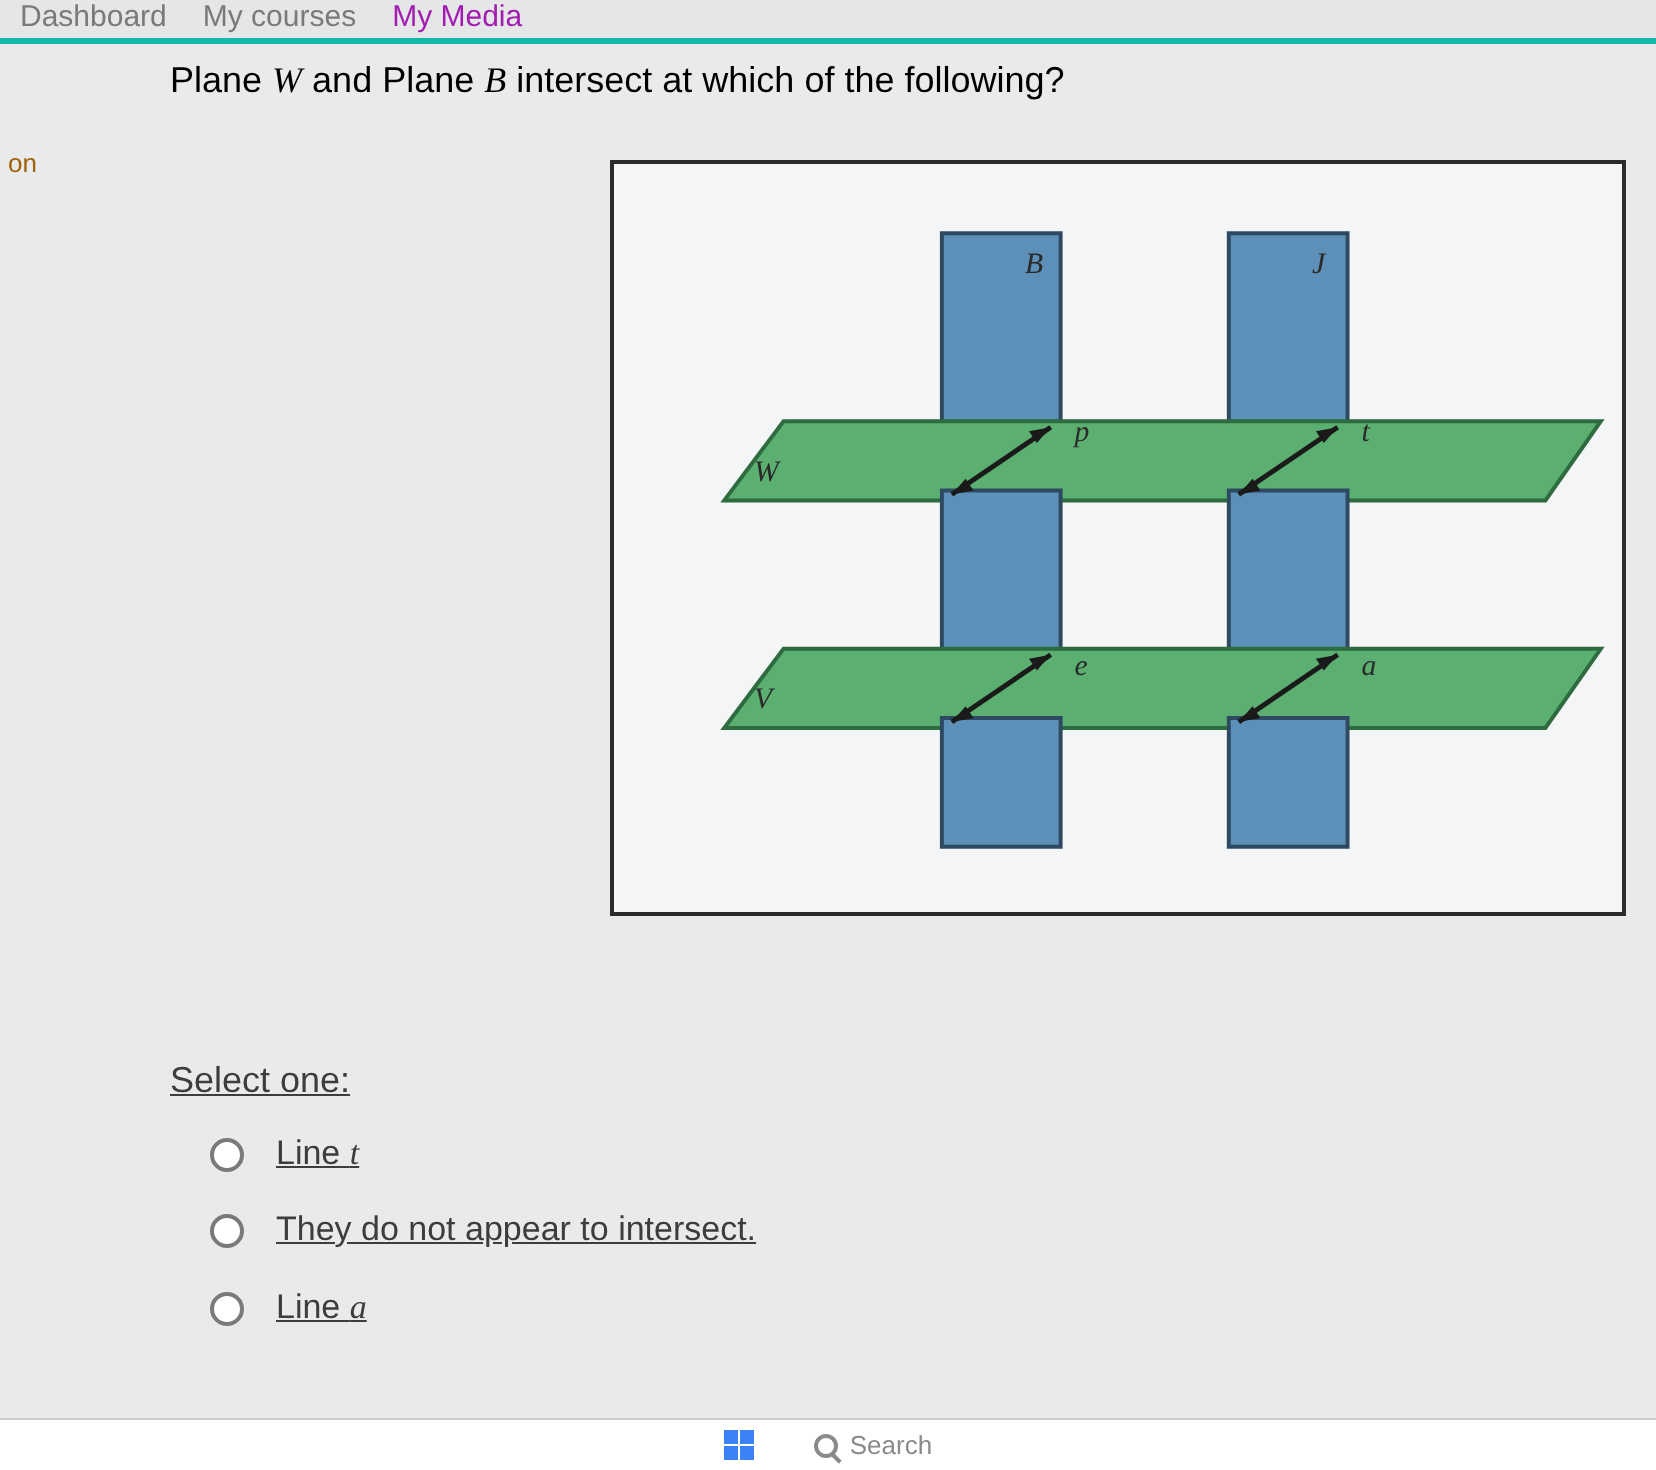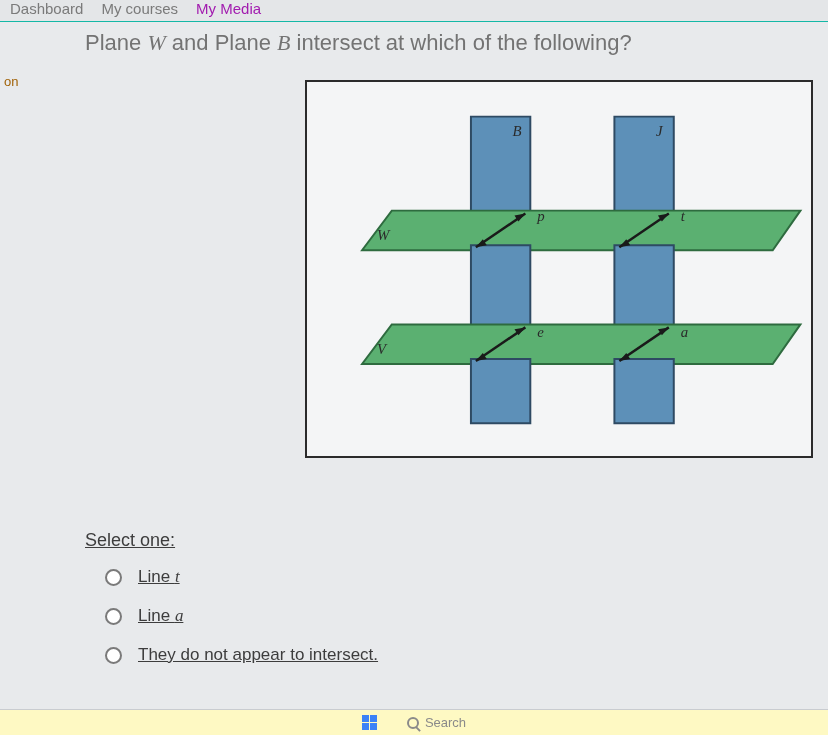--- a/index.html
+++ b/index.html
@@ -11,38 +11,38 @@
     position: relative;
   }
   .topnav {
     height: 22px;
     padding-left: 10px;
     display: flex;
     gap: 18px;
     align-items: flex-start;
     font-size: 15px;
     color: #7a7a7a;
-    border-bottom: 1px solid #14b8a6;
+    border-bottom: 3px solid #14b8a6;
     background: #e4e6e8;
   }
   .topnav span:nth-child(3){ color:#a21caf; }
   .sidebar-tag {
     position: absolute;
     left: 0; top: 72px;
     font-size: 13px;
     color: #a16207;
     padding: 2px 4px;
   }
   .content {
     position: absolute;
     left: 85px; top: 30px; right: 10px; bottom: 30px;
   }
   .question {
-    font-size: 22px;
-    color: #737373;
+    font-size: 18px;
+    color: #000000;
     margin-bottom: 18px;
   }
   .question .mathit { font-style: italic; font-family: "Times New Roman", serif; }
   .figure-box {
     position: absolute;
     left: 220px; top: 50px;
     width: 508px; height: 378px;
     border: 2px solid #2b2b2b;
     background: #f4f5f6;
   }
@@ -72,21 +72,21 @@
     content: ""; width: 9px; height: 9px; border-radius: 50%;
     background: #1a6fd6;
   }
   .fade-bottom {
     position: absolute; left:0; right:0; bottom:0; height: 30px;
     background: linear-gradient(to bottom, rgba(232,234,236,0) 0%, #e8eaec 60%);
     pointer-events: none;
   }
   .taskbar {
     position: absolute; left:0; right:0; bottom:0; height: 26px;
-    background: #fef9c3;
+    background: #ffffff;
     border-top: 1px solid #c9ccd0;
     display:flex; align-items:center; justify-content:center; gap:30px;
     font-size: 13px; color:#8a8a8a;
   }
   .win-logo { display:inline-grid; grid-template-columns: 7px 7px; grid-template-rows:7px 7px; gap:1px;}
   .win-logo span{ background:#3b82f6; }
   .search-pill { display:flex; align-items:center; gap:6px; }
   .search-pill .mag {
     width:12px; height:12px; border:2px solid #8a8a8a; border-radius:50%;
     position:relative;
@@ -163,31 +163,31 @@
     <div class="prompt">Select one:</div>
 
     <div class="opt">
       <span class="radio"></span>
       <span>
         <span>Line </span><span class="mathit">t</span>
       </span>
     </div>
 
 
+    <div class="opt">
+      <span class="radio"></span>
+      <span>
+        <span>They do not appear to intersect.</span>
+      </span>
+    </div>
+
     <div class="opt opt-cut">
       <span class="radio"></span>
       <span>
         <span>Line </span><span class="mathit">a</span>
-      </span>
-    </div>
-
-    <div class="opt">
-      <span class="radio"></span>
-      <span>
-        <span>They do not appear to intersect.</span>
       </span>
     </div>
   </div>
 
 </div>
 
 <div class="fade-bottom"></div>
 
 <div class="taskbar">
   <span class="win-logo">

